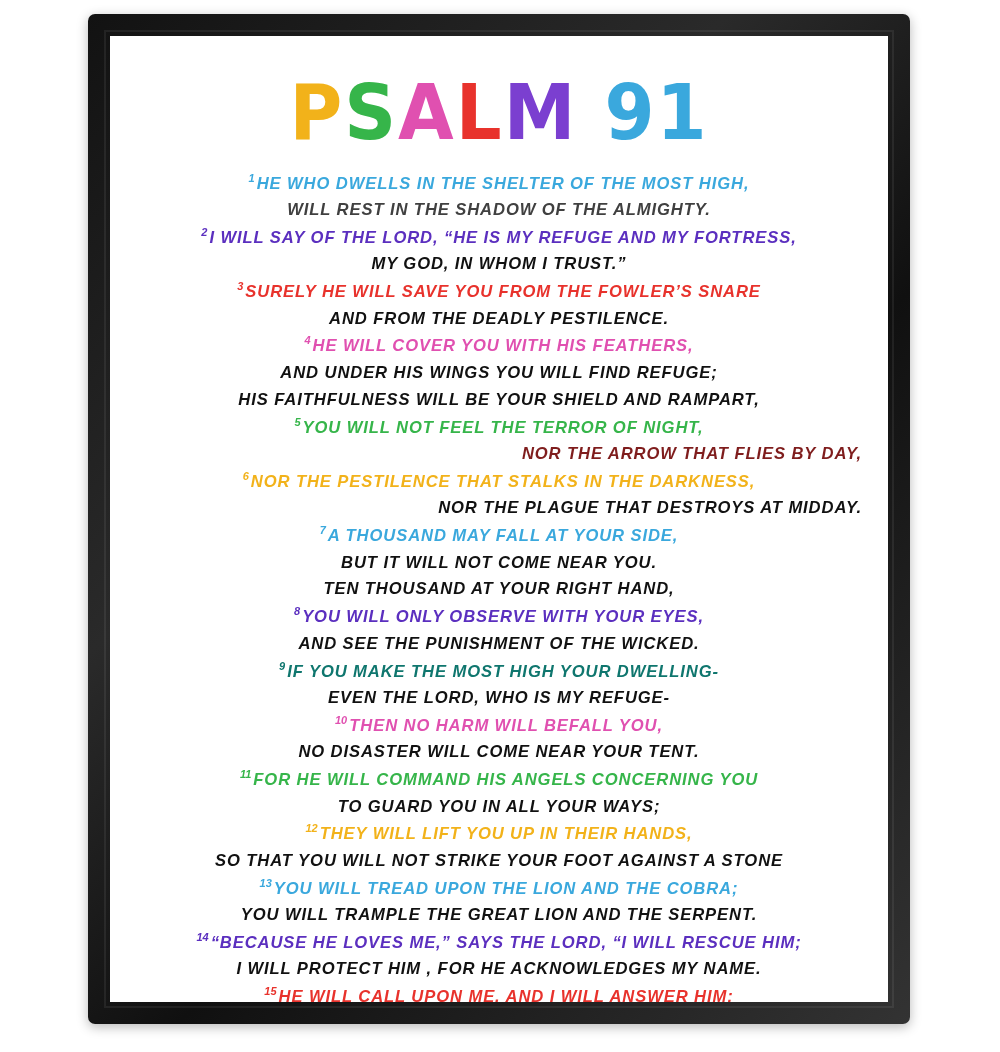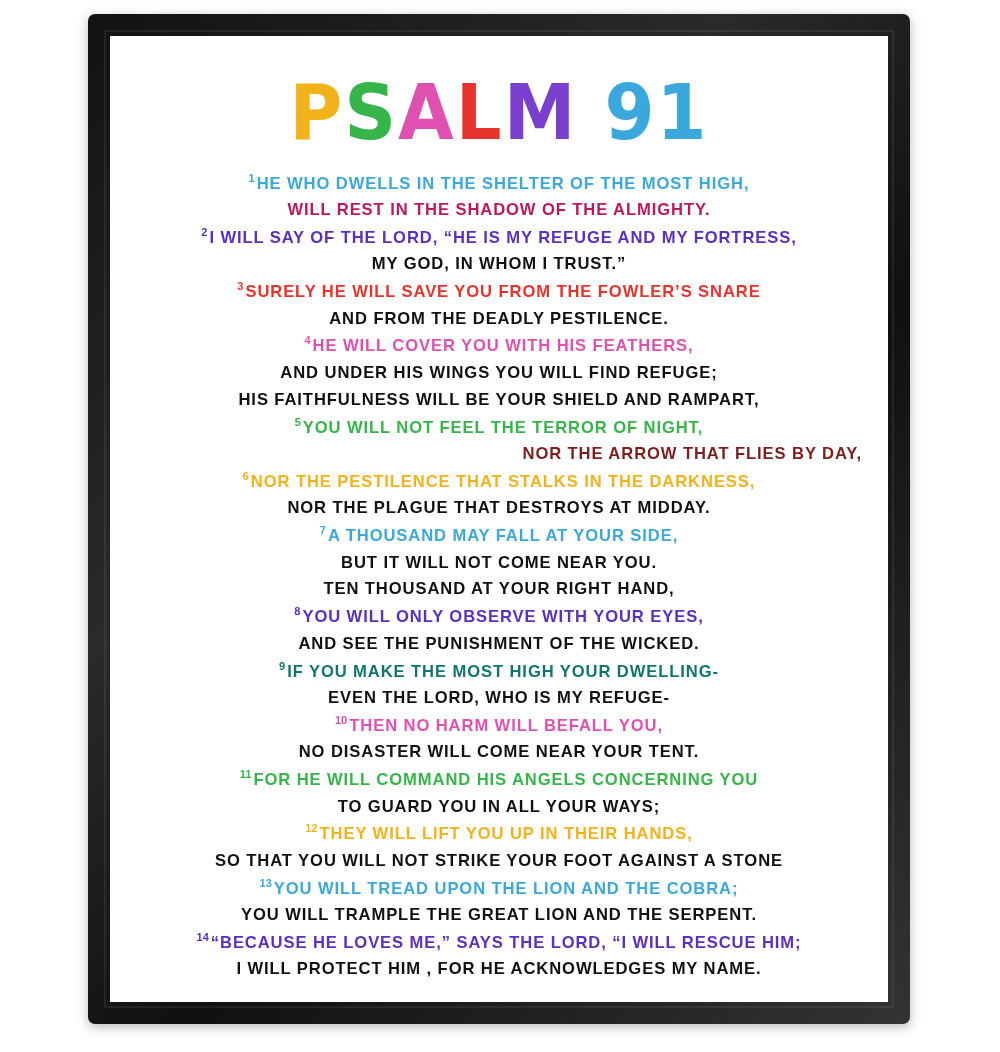--- a/index.html
+++ b/index.html
@@ -79,66 +79,68 @@
     font-family: "Liberation Sans", sans-serif;
     font-size: 16.6px;
     letter-spacing: 0.9px;
     line-height: 1.62;
     color: #111111;
     font-weight: bold;
   }
   .vline {
     white-space: nowrap;
     text-transform: uppercase;
+    font-style: italic;
   }
   .vnum {
     font-size: 11px;
     vertical-align: super;
     font-weight: bold;
     letter-spacing: 0;
     margin-right: 2px;
   }
 </style>
 </head>
 <body>
 
 <div class="poster-wrap">
   <div class="frame">
     <div class="frame-inner-bevel"></div>
     <div class="mat">
       <div class="art">
         <div class="title" id="title-el"><span style="color: rgb(242, 178, 26);">P</span><span style="color: rgb(54, 181, 74);">S</span><span style="color: rgb(224, 80, 176);">A</span><span style="color: rgb(232, 50, 44);">L</span><span style="color: rgb(123, 63, 208);">M</span><span style="color: rgb(255, 255, 255);">&nbsp;</span><span style="color: rgb(58, 168, 221);">9</span><span style="color: rgb(58, 168, 221);">1</span></div>
         <div class="verses" id="verses-el">
             <div class="vline" style="color: rgb(58, 168, 221);"><span class="vnum">1</span><span>He who dwells in the shelter of the Most High,</span></div>
-            <div class="vline" style="color: #be185d;"><span>will rest in the shadow of the Almighty.</span></div>
+            <div class="vline" style="color: #404040;"><span>will rest in the shadow of the Almighty.</span></div>
             <div class="vline" style="color: rgb(91, 47, 191);"><span class="vnum">2</span><span>I will say of the Lord, “He is my refuge and my fortress,</span></div>
             <div class="vline" style="color: rgb(17, 17, 17);"><span>my God, in whom I trust.”</span></div>
             <div class="vline" style="color: rgb(232, 50, 44);"><span class="vnum">3</span><span>Surely He will save you from the fowler’s snare</span></div>
             <div class="vline" style="color: rgb(17, 17, 17);"><span>and from the deadly pestilence.</span></div>
             <div class="vline" style="color: rgb(224, 80, 176);"><span class="vnum">4</span><span>He will cover you with His feathers,</span></div>
             <div class="vline" style="color: rgb(17, 17, 17);"><span>and under His wings you will find refuge;</span></div>
             <div class="vline" style="color: rgb(17, 17, 17);"><span>His faithfulness will be your shield and rampart,</span></div>
             <div class="vline" style="color: rgb(54, 181, 74);"><span class="vnum">5</span><span>You will not feel the terror of night,</span></div>
             <div class="vline" style="color: #7f1d1d; text-align: right;"><span>nor the arrow that flies by day,</span></div>
             <div class="vline" style="color: rgb(242, 178, 26);"><span class="vnum">6</span><span>nor the pestilence that stalks in the darkness,</span></div>
-            <div class="vline" style="color: rgb(17, 17, 17);"><span>nor the plague that destroys at midday.</span></div>
+            <div class="vline" style="color: rgb(17, 17, 17); text-align: right;"><span>nor the plague that destroys at midday.</span></div>
             <div class="vline" style="color: rgb(58, 168, 221);"><span class="vnum">7</span><span>A thousand may fall at your side,</span></div>
             <div class="vline" style="color: rgb(17, 17, 17);"><span>but it will not come near you.</span></div>
             <div class="vline" style="color: rgb(17, 17, 17);"><span>ten thousand at your right hand,</span></div>
             <div class="vline" style="color: rgb(91, 47, 191);"><span class="vnum">8</span><span>You will only observe with your eyes,</span></div>
             <div class="vline" style="color: rgb(17, 17, 17);"><span>and see the punishment of the wicked.</span></div>
             <div class="vline" style="color: #0f766e;"><span class="vnum">9</span><span>If you make the Most High your dwelling-</span></div>
             <div class="vline" style="color: rgb(17, 17, 17);"><span>even the Lord, who is my refuge-</span></div>
             <div class="vline" style="color: rgb(224, 80, 176);"><span class="vnum">10</span><span>Then no harm will befall you,</span></div>
             <div class="vline" style="color: rgb(17, 17, 17);"><span>no disaster will come near your tent.</span></div>
             <div class="vline" style="color: rgb(54, 181, 74);"><span class="vnum">11</span><span>For he will command his angels concerning you</span></div>
             <div class="vline" style="color: rgb(17, 17, 17);"><span>to guard you in all your ways;</span></div>
             <div class="vline" style="color: rgb(242, 178, 26);"><span class="vnum">12</span><span>they will lift you up in their hands,</span></div>
             <div class="vline" style="color: rgb(17, 17, 17);"><span>so that you will not strike your foot against a stone</span></div>
             <div class="vline" style="color: rgb(58, 168, 221);"><span class="vnum">13</span><span>You will tread upon the lion and the cobra;</span></div>
             <div class="vline" style="color: rgb(17, 17, 17);"><span>you will trample the great lion and the serpent.</span></div>
             <div class="vline" style="color: rgb(91, 47, 191);"><span class="vnum">14</span><span>“Because  he loves me,” says the Lord, “I will rescue him;</span></div>
             <div class="vline" style="color: rgb(17, 17, 17);"><span>I will protect him , for he acknowledges my name.</span></div>
+            <div class="vline" style="color: rgb(232, 50, 44);"><span class="vnum">15</span><span>He will call upon me, and I will answer him;</span></div>
           </div>
       </div>
     </div>
   </div>
 </div>
 
 </body></html>

